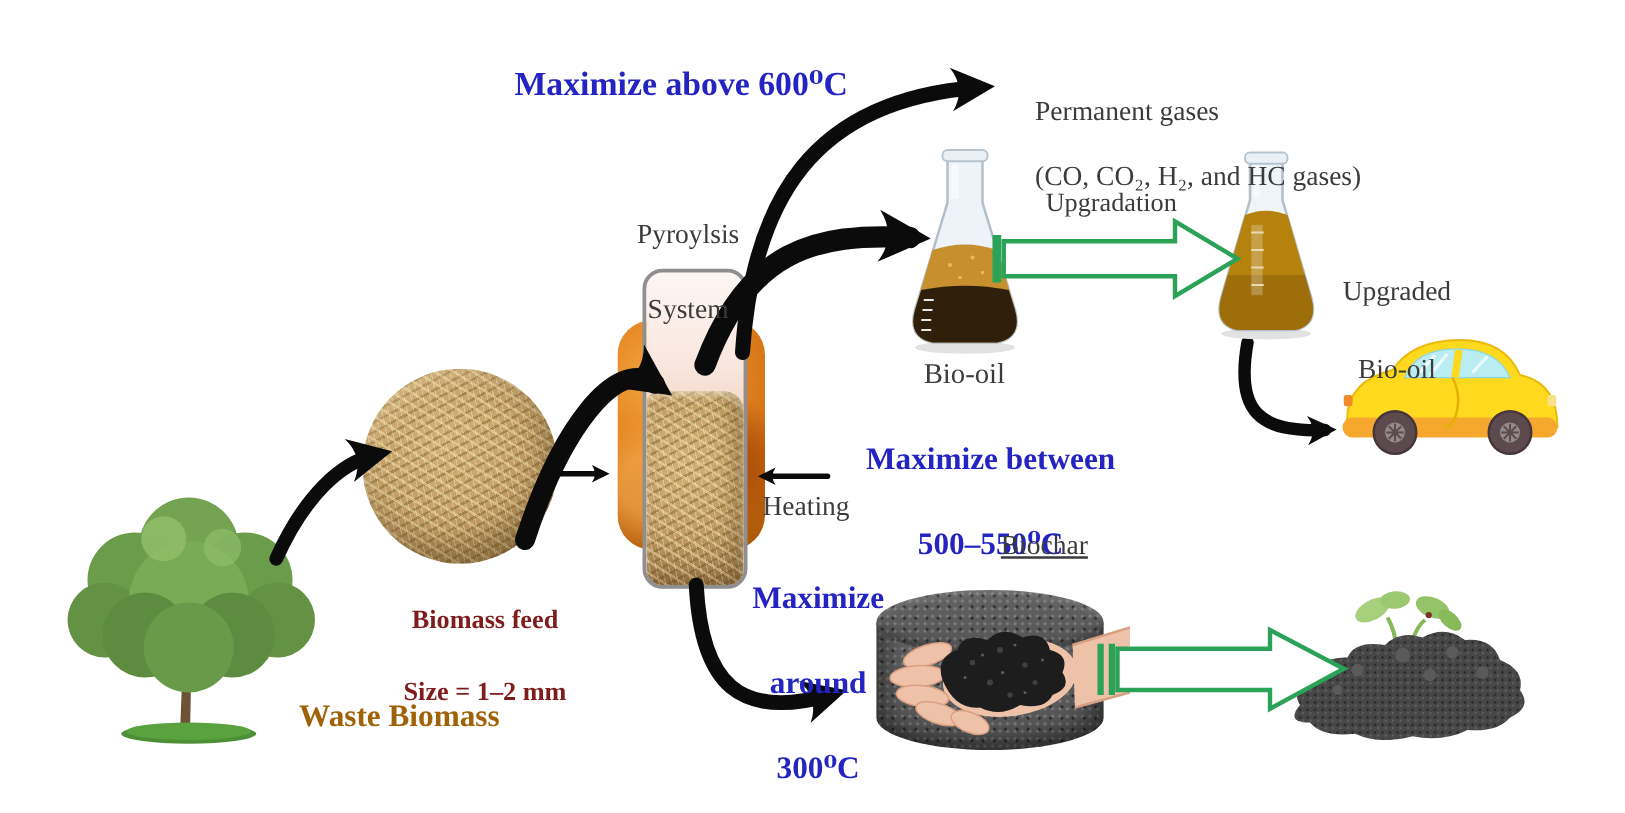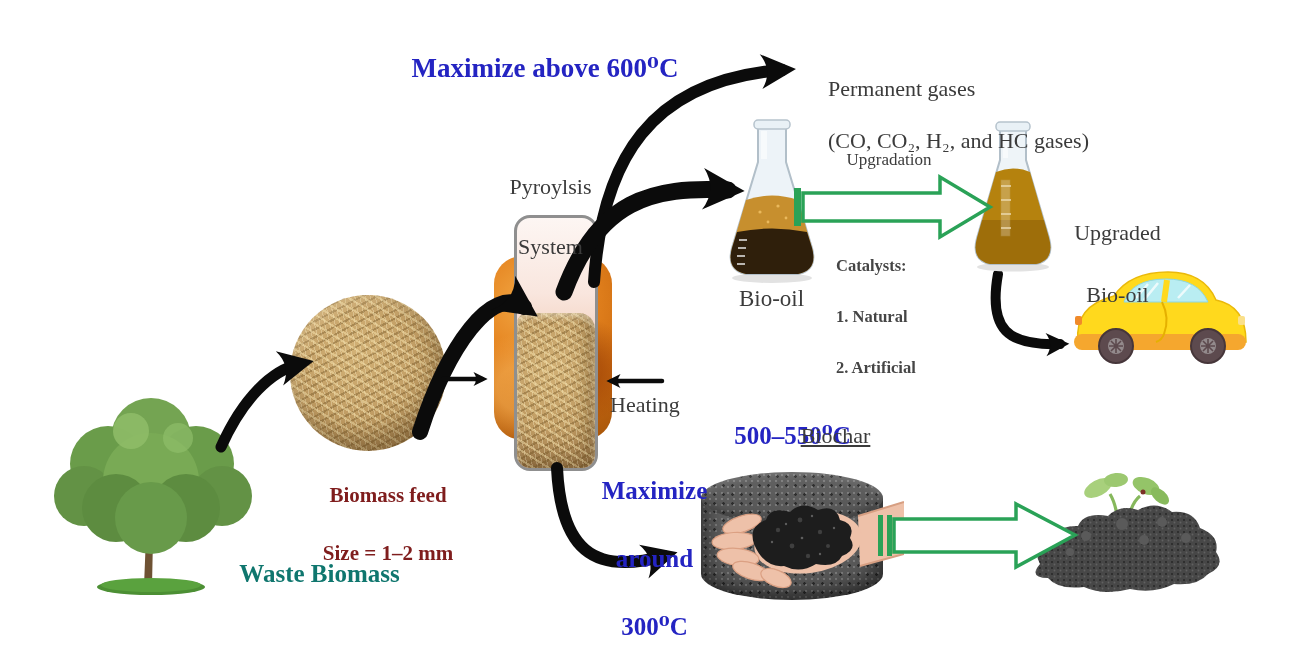--- a/index.html
+++ b/index.html
@@ -2,21 +2,21 @@
 <html><head>
 <meta charset="utf-8">
 <style>
   html,body{margin:0;padding:0;background:#fff;}
   #canvas{position:relative;width:1300px;height:644px;background:#ffffff;overflow:hidden;
           font-family:"Liberation Serif","DejaVu Serif",serif;}
   .abs{position:absolute;}
   .lbl{position:absolute;z-index:7;white-space:pre-line;}
   .t-blue{color:#2424c2;font-weight:bold;}
   .t-gray{color:#3b3b3b;}
-  .t-dark{color:#0f766e;font-weight:bold;}
+  .t-dark{color:#a16207;font-weight:bold;}
   .t-mid{color:#454545;font-weight:bold;}
   .center{text-align:center;}
 
   
   .straw{
     background:
       repeating-linear-gradient(32deg, rgba(244,224,170,.50) 0 2px, rgba(0,0,0,0) 2px 8px),
       repeating-linear-gradient(-28deg, rgba(116,86,38,.40) 0 2px, rgba(0,0,0,0) 2px 7px),
       repeating-linear-gradient(78deg, rgba(250,238,200,.35) 0 1px, rgba(0,0,0,0) 1px 5px),
       radial-gradient(circle at 42% 36%, #d2b176 0%, #c09c63 55%, #a38050 85%, #8e6c40 100%);
@@ -230,43 +230,38 @@
   <div class="lbl t-gray center" style="left:478px;top:142px;width:145px;font-size:22px;line-height:30px;">
     <span>Pyroylsis</span><br>
     <span>System</span>
   </div>
 
   <div class="lbl t-gray" style="left:828px;top:50px;width:320px;font-size:22px;line-height:26px;">
     <span>Permanent gases</span><br>
     <span>(CO, CO₂, H₂, and HC gases)</span>
   </div>
 
-  <div class="lbl t-gray center" style="left:824px;top:150px;width:130px;font-size:17px;">Upgradation</div>
-
-  <div class="lbl t-mid" style="left:836px;top:227px;width:130px;font-size:16.5px;line-height:25.5px;">
-    <span>Catalysts:</span><br>
-    <span>1. Natural</span><br>
-    <span>2. Artificial</span>
-  </div>
+  <div class="lbl t-gray center" style="left:824px;top:150px;width:130px;font-size:21px;">Upgradation</div>
+
 
   <div class="lbl t-gray center" style="left:1050px;top:186px;width:135px;font-size:22px;line-height:31px;">
     <span>Upgraded</span><br>
     <span>Bio-oil</span>
   </div>
 
   <div class="lbl t-gray center" style="left:714px;top:286px;width:115px;font-size:23px;">Bio-oil</div>
 
   <div class="lbl t-blue center" style="left:655px;top:317px;width:275px;font-size:25px;line-height:34px;">
-    <br>
+    <span>Maximize between</span><br>
     <span>500–550⁰C</span>
   </div>
 
   <div class="lbl t-gray" style="left:610px;top:392px;width:110px;font-size:22px;">Heating</div>
 
-  <div class="lbl t-blue center" style="left:577px;top:440px;width:155px;font-size:25px;line-height:34px;">
+  <div class="lbl t-blue center" style="left:577px;top:428px;width:155px;font-size:25px;line-height:34px;">
     <span>Maximize</span><br>
     <span>around</span><br>
     <span>300⁰C</span>
   </div>
 
   <div class="lbl t-gray center" style="left:778px;top:423px;width:115px;font-size:22px;text-decoration:underline;">Biochar</div>
 
   <div class="lbl t-mid center" style="left:278px;top:452px;width:220px;font-size:21px;line-height:29px;color:#7f1d1d;">
     <span>Biomass feed</span><br>
     <span>Size = 1–2 mm</span>

